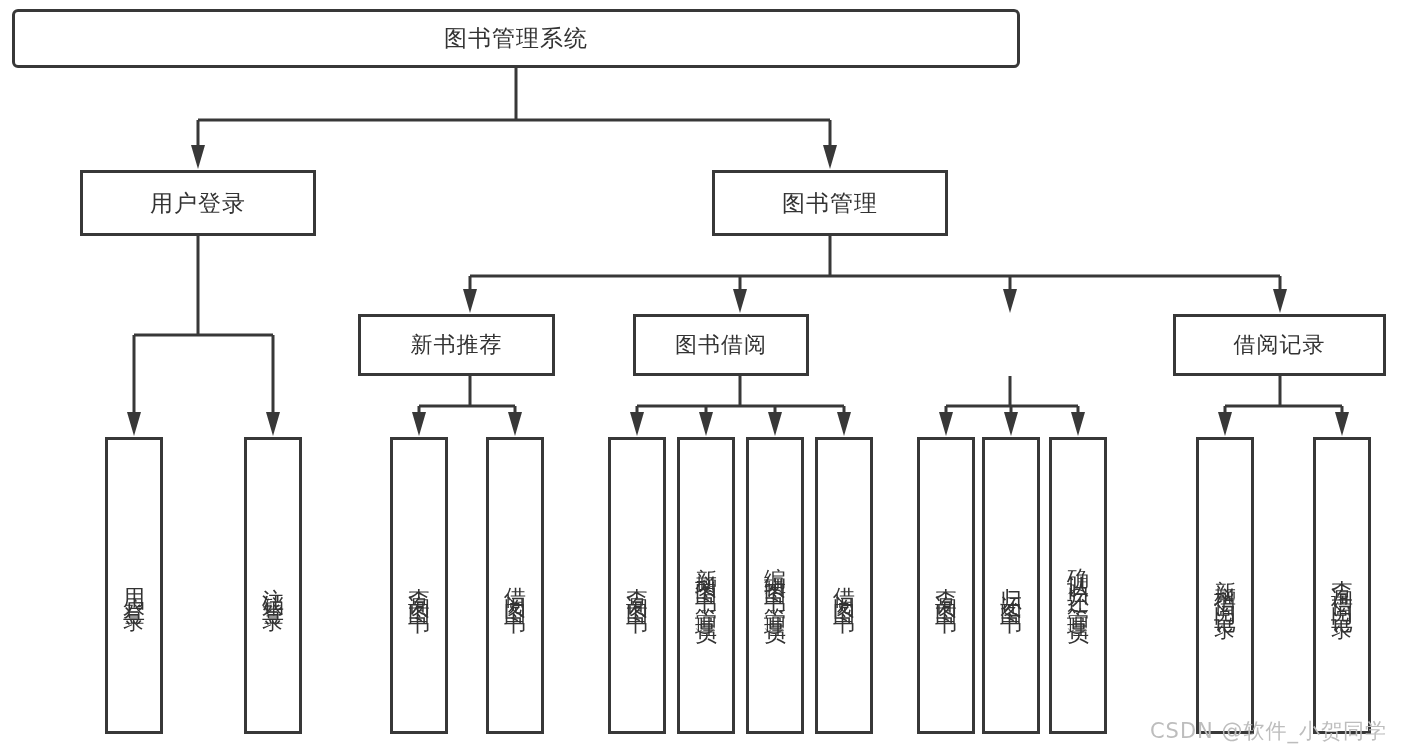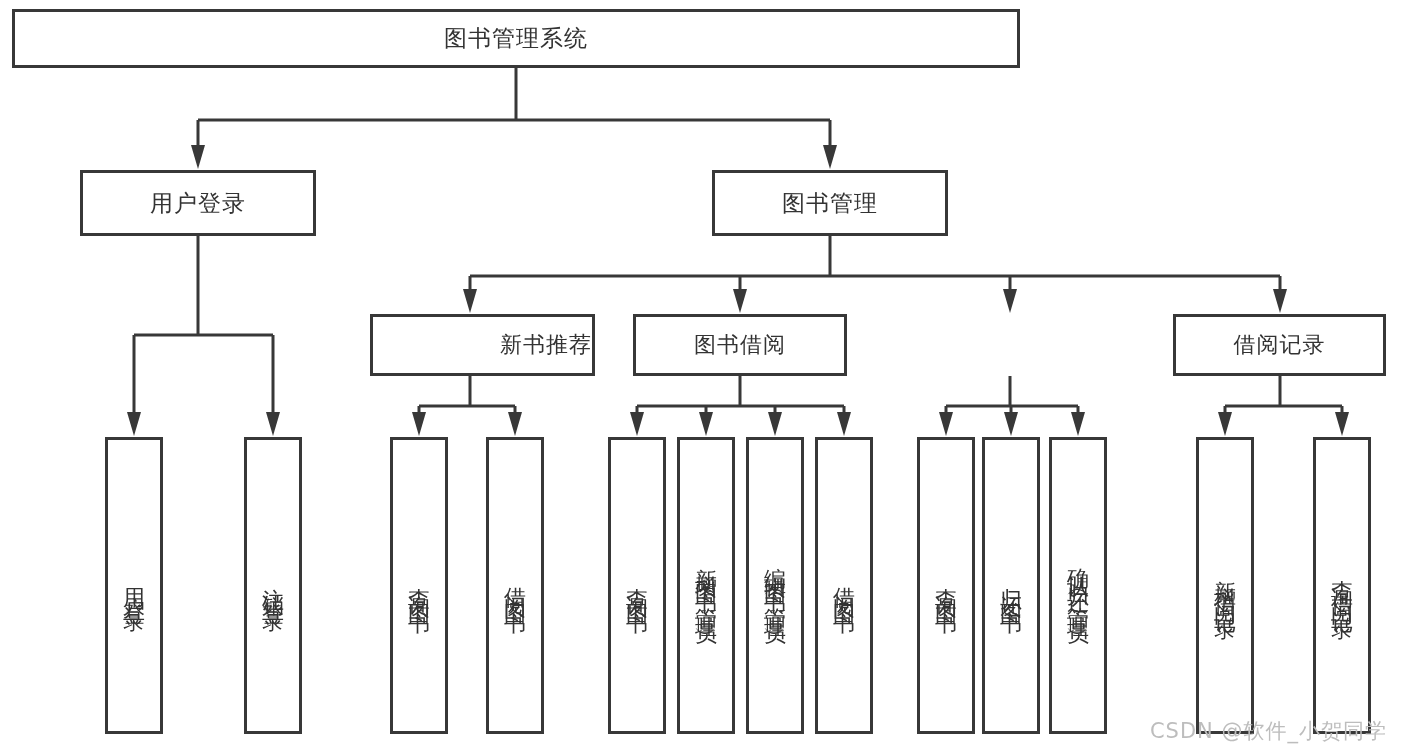--- a/index.html
+++ b/index.html
@@ -21,21 +21,21 @@
     position: absolute;
     background: #ffffff;
     border: 3px solid #383838;
     box-sizing: border-box;
     display: flex;
     align-items: center;
     justify-content: center;
     color: #333333;
     z-index: 1;
   }
-  .title-box { left: 12px; top: 9px; width: 1008px; height: 59px; font-size: 23px; letter-spacing: 1px; }
+  .title-box { left: 12px; top: 9px; width: 1008px; height: 59px; font-size: 23px; letter-spacing: 1px; border-radius: 6px; }
   .l2-box { top: 170px; width: 236px; height: 66px; font-size: 23px; letter-spacing: 1px; }
   .l3-box { top: 314px; height: 62px; font-size: 22px; letter-spacing: 1px; }
   .leaf {
     top: 437px;
     width: 58px;
     height: 297px;
   }
   .leaf .vtext {
     writing-mode: vertical-rl;
     text-orientation: mixed;
@@ -106,24 +106,24 @@
     <span>图书管理系统</span>
   </div>
 
   <div class="box l2-box" style="left:80px;">
     <span>用户登录</span>
   </div>
   <div class="box l2-box" style="left:712px;">
     <span>图书管理</span>
   </div>
 
-  <div class="box l3-box" style="left:370px; width:225px;justify-content:flex-end;">
+  <div class="box l3-box" style="left:358px; width:197px;">
     <span>新书推荐</span>
   </div>
-  <div class="box l3-box" style="left:633px; width:214px;">
+  <div class="box l3-box" style="left:633px; width:176px;">
     <span>图书借阅</span>
   </div>
   <div class="box l3-box" style="left:1173px; width:213px;">
     <span>借阅记录</span>
   </div>
 
   <div class="box leaf" style="left:105px;">
     <span class="vtext">用户登录</span>
   </div>
   <div class="box leaf" style="left:244px;">

